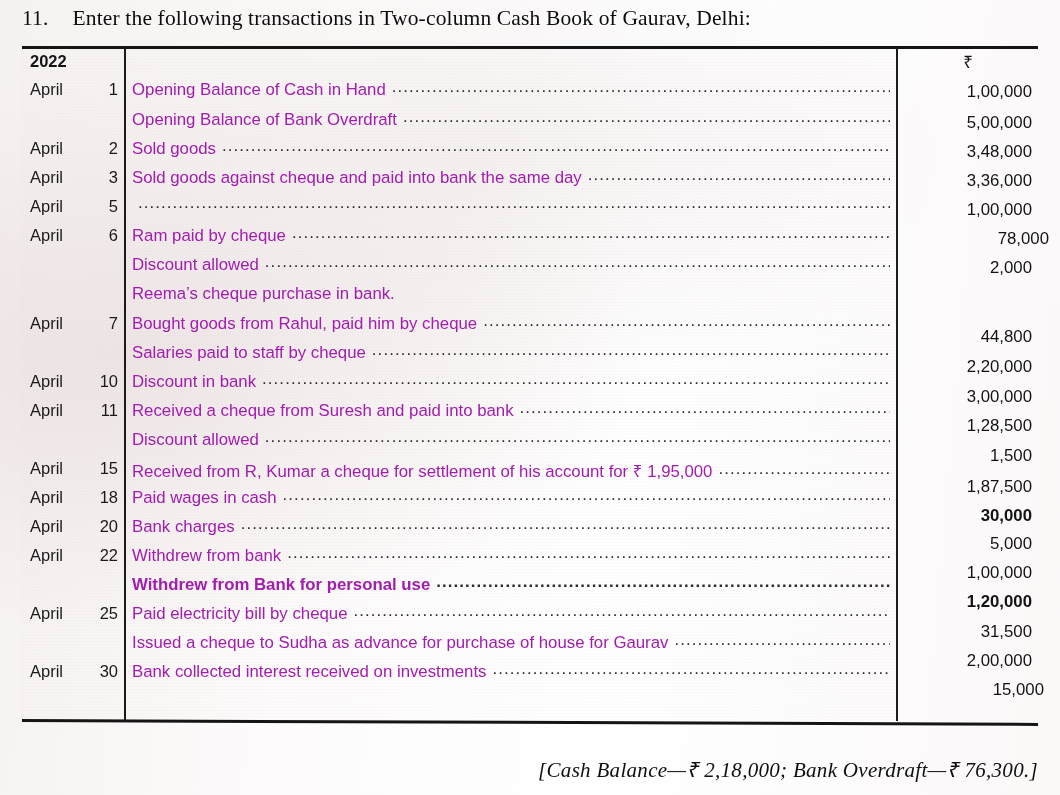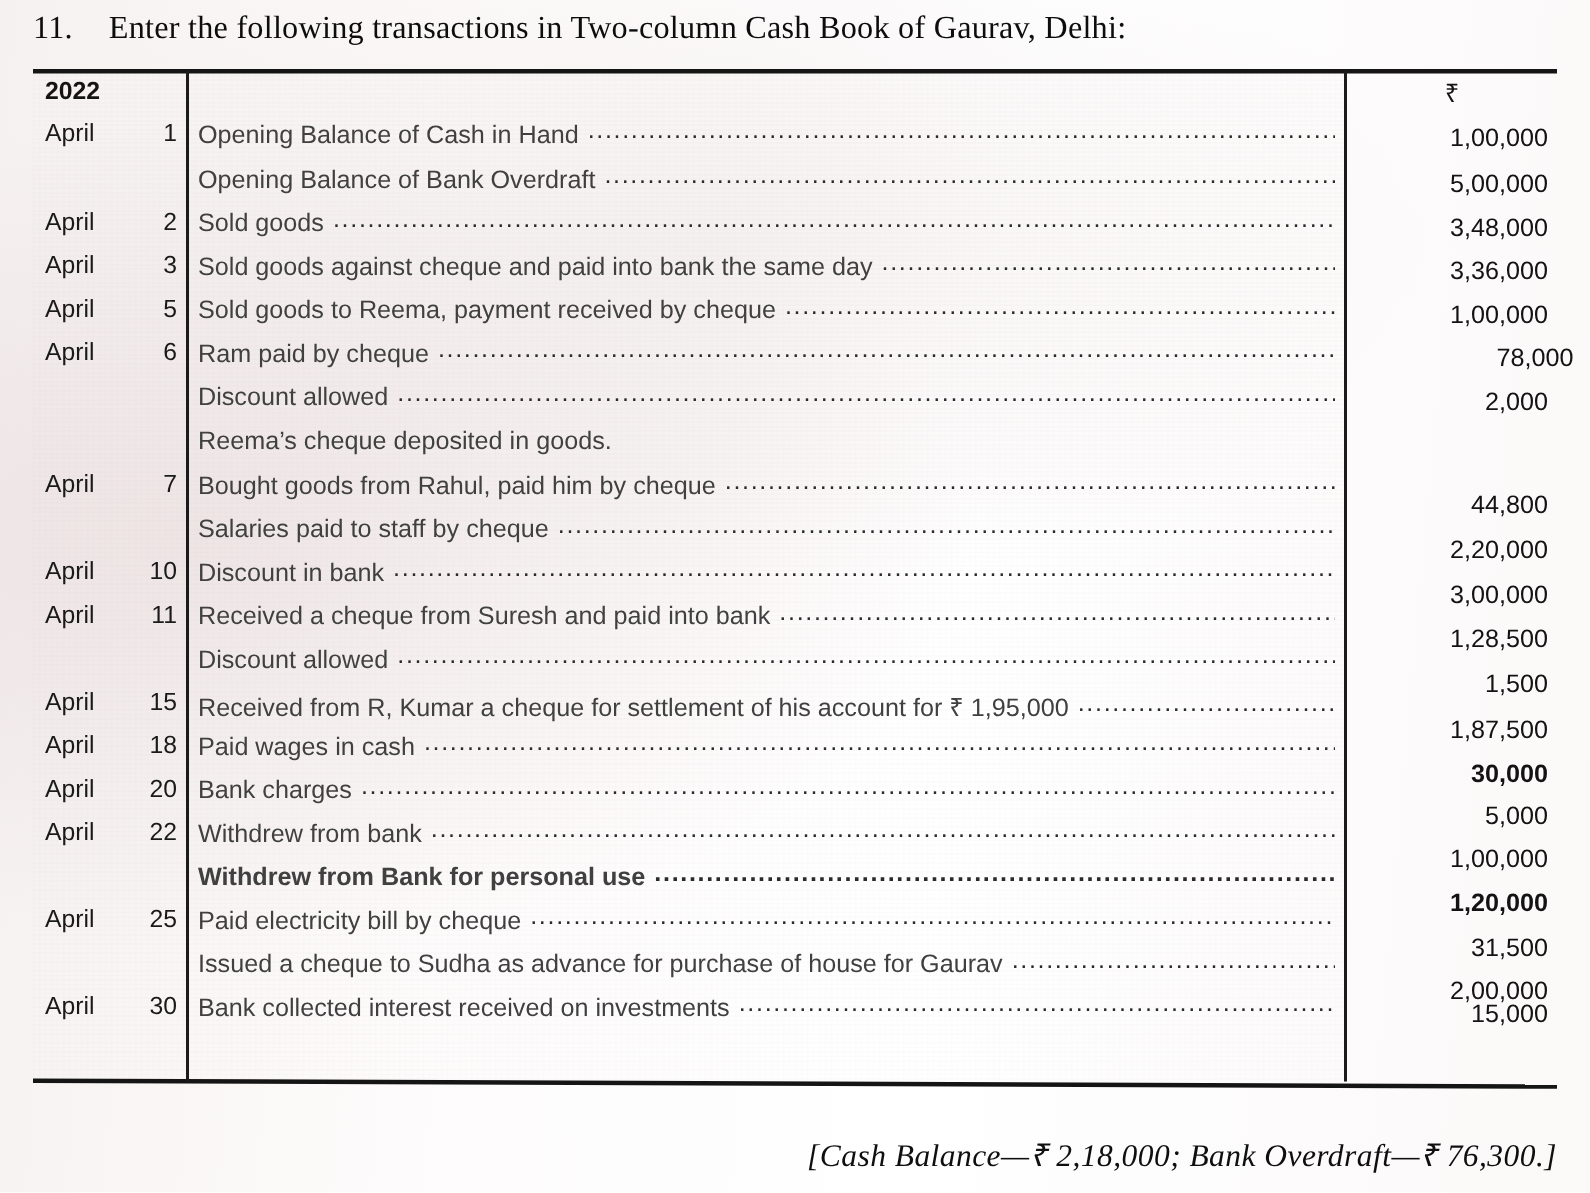--- a/index.html
+++ b/index.html
@@ -118,21 +118,21 @@
     width: 34px;
     text-align: right;
     font-size: 16.5px;
     color: #1a1a1a;
   }
   .cell-particulars {
     position: absolute;
     left: 110px; top: 0;
     width: 758px;
     font-size: 16.8px;
-    color: #404040;
+    color: #a21caf;
     white-space: nowrap;
     display: flex;
     align-items: baseline;
   }
   .ptext { flex: 0 0 auto; }
   .leader {
     flex: 1 1 auto;
     overflow: hidden;
     margin-left: 6px;
     position: relative;
@@ -226,21 +226,20 @@
         <div class="cell-particulars">
           <span class="ptext">Sold goods against cheque and paid into bank the same day</span>
           <span class="leader"></span>
         </div>
         <div class="cell-amount" style="top: 3px;">3,36,000</div>
       </div>
       <div class="row" style="top: 151px;">
         <div class="cell-month">April</div>
         <div class="cell-day">5</div>
         <div class="cell-particulars">
-          <span class="ptext">Sold goods to Reema, payment received by cheque</span>
           <span class="leader"></span>
         </div>
         <div class="cell-amount" style="top: 3px;">1,00,000</div>
       </div>
       <div class="row" style="top: 180px;">
         <div class="cell-month">April</div>
         <div class="cell-day">6</div>
         <div class="cell-particulars">
           <span class="ptext">Ram paid by cheque</span>
           <span class="leader"></span>
@@ -253,21 +252,21 @@
         <div class="cell-particulars">
           <span class="ptext">Discount allowed</span>
           <span class="leader"></span>
         </div>
         <div class="cell-amount" style="top: 3px;">2,000</div>
       </div>
       <div class="row no-leader" style="top: 238px;">
         <div class="cell-month"></div>
         <div class="cell-day"></div>
         <div class="cell-particulars">
-          <span class="ptext">Reema’s cheque deposited in goods.</span>
+          <span class="ptext">Reema’s cheque purchase in bank.</span>
         </div>
         <div class="cell-amount" style="top: 3px;"></div>
       </div>
       <div class="row" style="top: 268px;">
         <div class="cell-month">April</div>
         <div class="cell-day">7</div>
         <div class="cell-particulars">
           <span class="ptext">Bought goods from Rahul, paid him by cheque</span>
           <span class="leader"></span>
         </div>
@@ -372,18 +371,18 @@
         </div>
         <div class="cell-amount" style="top: 18px;">2,00,000</div>
       </div>
       <div class="row" style="top: 616px;">
         <div class="cell-month">April</div>
         <div class="cell-day">30</div>
         <div class="cell-particulars">
           <span class="ptext">Bank collected interest received on investments</span>
           <span class="leader"></span>
         </div>
-        <div class="cell-amount" style="top: 4px;">15,000</div>
+        <div class="cell-amount" style="top: 18px; padding-left: 12px;">15,000</div>
       </div>
     </div>
 </div>
 
 <div id="answer-line">[Cash Balance—₹ 2,18,000; Bank Overdraft—₹ 76,300.]</div>
 
 </body></html>

